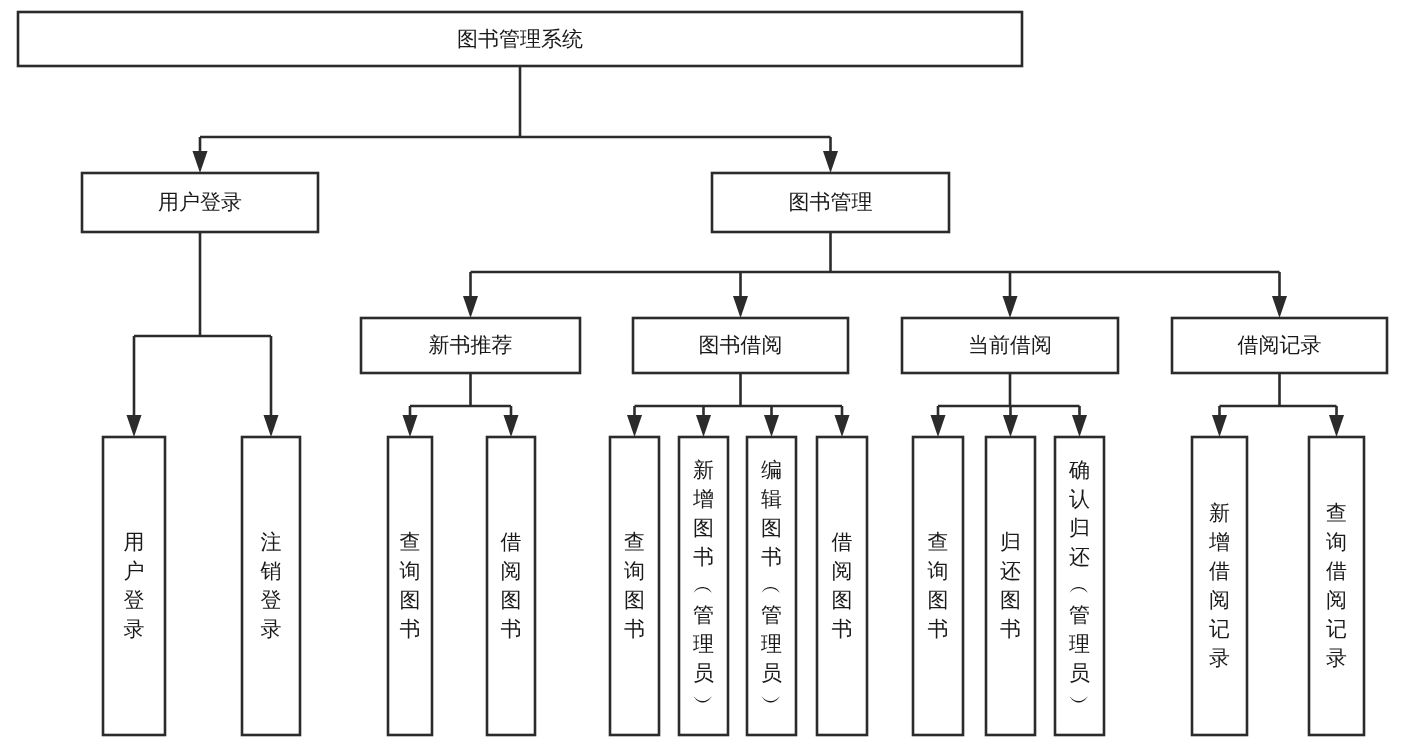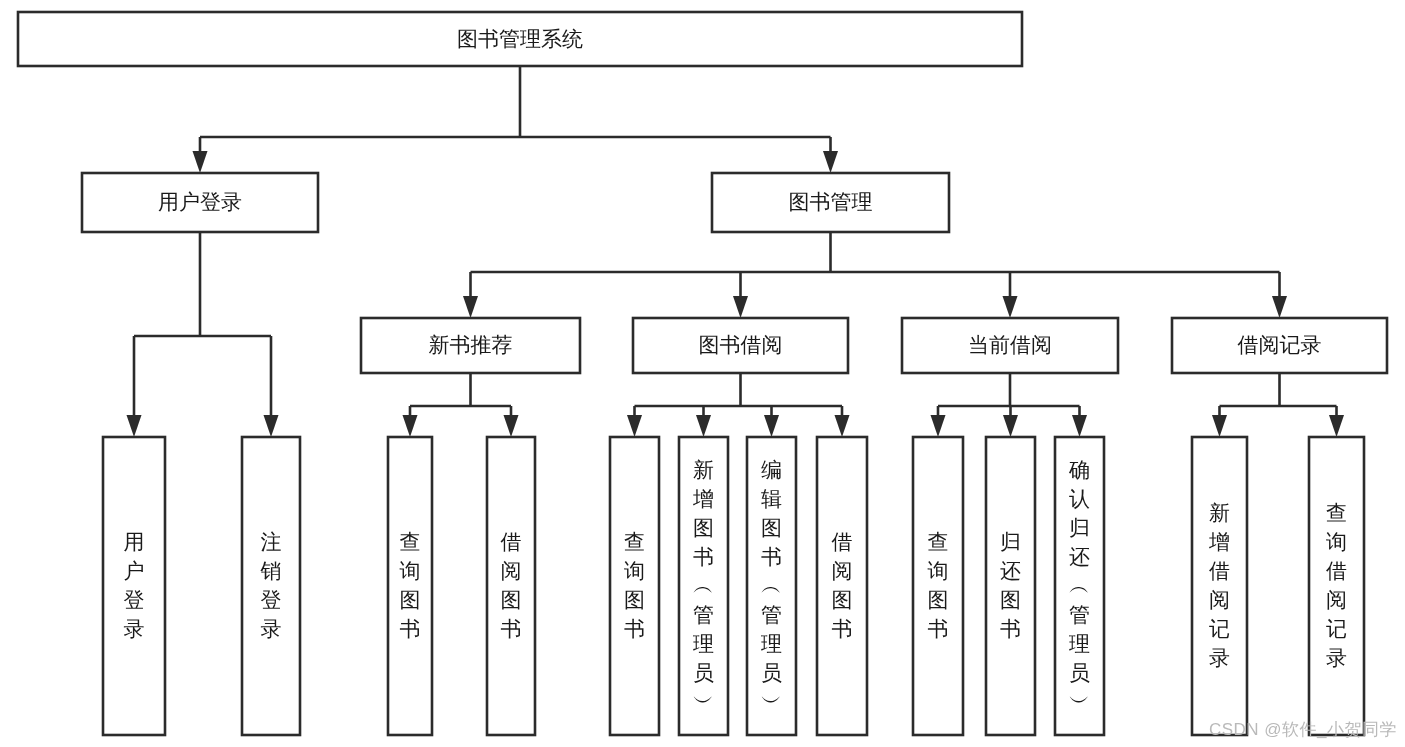--- a/index.html
+++ b/index.html
@@ -216,14 +216,13 @@
         <g>
           <rect x="1192" y="437" width="55" height="298" class="node-rect"></rect>
           <text x="1219.5" y="520" class="node-label-v"><tspan x="1219.5" dy="0">新</tspan><tspan x="1219.5" dy="29">增</tspan><tspan x="1219.5" dy="29">借</tspan><tspan x="1219.5" dy="29">阅</tspan><tspan x="1219.5" dy="29">记</tspan><tspan x="1219.5" dy="29">录</tspan></text>
         </g>
         <g>
           <rect x="1309" y="437" width="55" height="298" class="node-rect"></rect>
           <text x="1336.5" y="520" class="node-label-v"><tspan x="1336.5" dy="0">查</tspan><tspan x="1336.5" dy="29">询</tspan><tspan x="1336.5" dy="29">借</tspan><tspan x="1336.5" dy="29">阅</tspan><tspan x="1336.5" dy="29">记</tspan><tspan x="1336.5" dy="29">录</tspan></text>
         </g>
       </g>
   </svg>
-  <div class="watermark">CSDN @软件_小贺同学</div>
 </div>
 
 </body></html>

